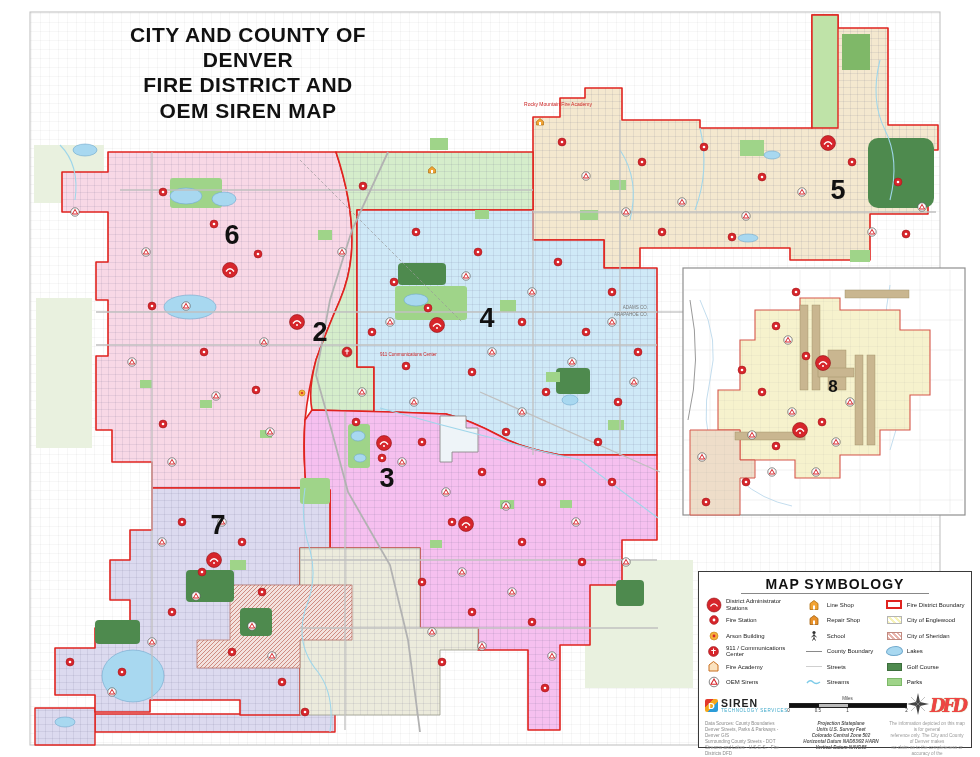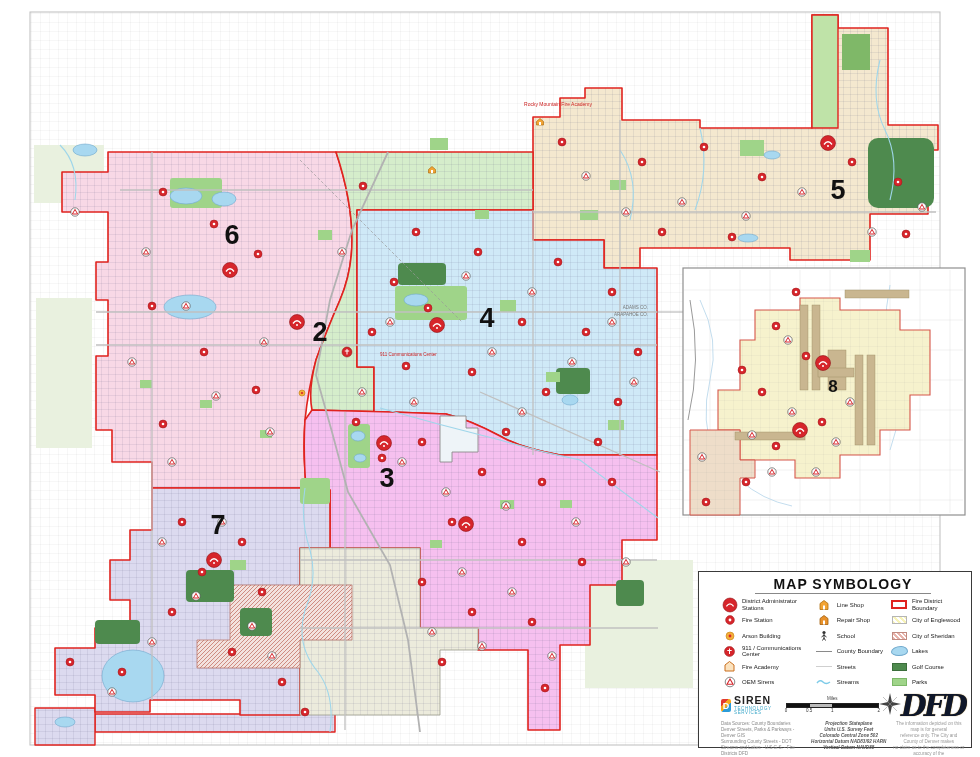--- a/index.html
+++ b/index.html
@@ -4,21 +4,21 @@
 <style>
   html,body{margin:0;padding:0;background:#ffffff;font-family:"Liberation Sans",sans-serif;}
   #sheet{position:relative;width:980px;height:757px;background:#fff;overflow:hidden;}
   #mapsvg{position:absolute;left:0;top:0;}
   
   .title-block{position:absolute;left:88px;top:22px;width:320px;text-align:center;
     font-weight:bold;font-size:21px;line-height:1.2;color:#111;letter-spacing:.5px;}
   
   
   .legend{position:absolute;left:698px;top:571px;width:274px;height:177px;background:#fff;
-    border:1.4px solid #3a3a3a;box-sizing:border-box;padding:3px 6px 2px 22px;z-index:5;}
+    border:1.4px solid #3a3a3a;box-sizing:border-box;padding:3px 6px 2px 6px;z-index:5;}
   .legend h2{margin:1px 0 0 0;text-align:center;font-size:14px;letter-spacing:1px;color:#111;}
   .lg-rule{width:72%;margin:1px auto 3px auto;border-bottom:1px solid #888;}
   .lg-grid{display:grid;grid-template-columns:38% 30% 32%;column-gap:2px;}
   .lg-col{display:flex;flex-direction:column;}
   .lg-item{display:flex;align-items:center;height:15.5px;gap:4px;}
   .lg-item .ic{width:17px;min-width:17px;display:flex;justify-content:center;align-items:center;}
   .lg-item .lb{font-size:6px;color:#222;line-height:1.05;}
   .sw{width:15px;height:8px;border:1px solid #b5b5b5;box-sizing:border-box;}
   .sw.fdb{background:#fff;border:2px solid #e0231f;width:16px;height:9px;}
   .sw.eng{background:repeating-linear-gradient(45deg,#f7f3b8 0 2px,#ffffff 2px 4px);}
@@ -37,22 +37,22 @@
   .dword{font-size:10.5px;font-weight:bold;letter-spacing:1px;color:#222;line-height:1;}
   .dsub{font-size:4.5px;color:#3ba7c9;letter-spacing:.6px;line-height:1;margin-top:1px;}
   .scale{width:118px;position:relative;margin-top:6px;}
   .scale .unit{position:absolute;top:-7px;left:50%;transform:translateX(-50%);font-size:4.5px;color:#444;}
   .sbar{display:flex;height:3px;border:0.5px solid #222;}
   .sbar .s1{width:25%;background:#111;}
   .sbar .s2{width:25%;background:#bbb;}
   .sbar .s3{width:50%;background:#111;}
   .ticks{position:relative;height:6px;font-size:4.5px;color:#333;}
   .ticks span{position:absolute;top:0;transform:translateX(-50%);}
-  .dfd{font-family:"DejaVu Serif",serif;font-style:italic;font-weight:bold;font-size:30px;
-    color:#0f172a;letter-spacing:-3px;text-shadow:0 0 1px #8a5f00;line-height:1;}
+  .dfd{font-family:"DejaVu Serif",serif;font-style:italic;font-weight:bold;font-size:18px;
+    color:#ef4444;letter-spacing:-3px;text-shadow:0 0 1px #8a5f00;line-height:1;}
   
   .lg-credits{display:flex;justify-content:space-between;margin-top:2px;}
   .cr{font-size:4.6px;color:#8a8a8a;line-height:1.3;}
   .cr.proj{color:#555;font-style:italic;font-weight:bold;text-align:center;}
   .cr.disc{text-align:center;color:#999;}
 </style>
 </head>
 <body>
 
 <div id="sheet">
@@ -418,20 +418,25 @@
     <text x="232" y="244">6</text>
     <text x="320" y="341">2</text>
     <text x="487" y="327">4</text>
     <text x="838" y="199">5</text>
     <text x="387" y="487">3</text>
     <text x="218" y="534">7</text>
     <text x="833" y="392" font-size="17">8</text>
   </g>
 </svg>
 
+<div class="title-block">
+  <div>CITY AND COUNTY OF DENVER</div>
+  <div>FIRE DISTRICT AND</div>
+  <div>OEM SIREN MAP</div>
+</div>
 
 <div class="legend">
   <h2>MAP SYMBOLOGY</h2>
   <div class="lg-rule"></div>
 
   <div class="lg-grid">
 
     <div class="lg-col">
       <div class="lg-item">
         <span class="ic">

